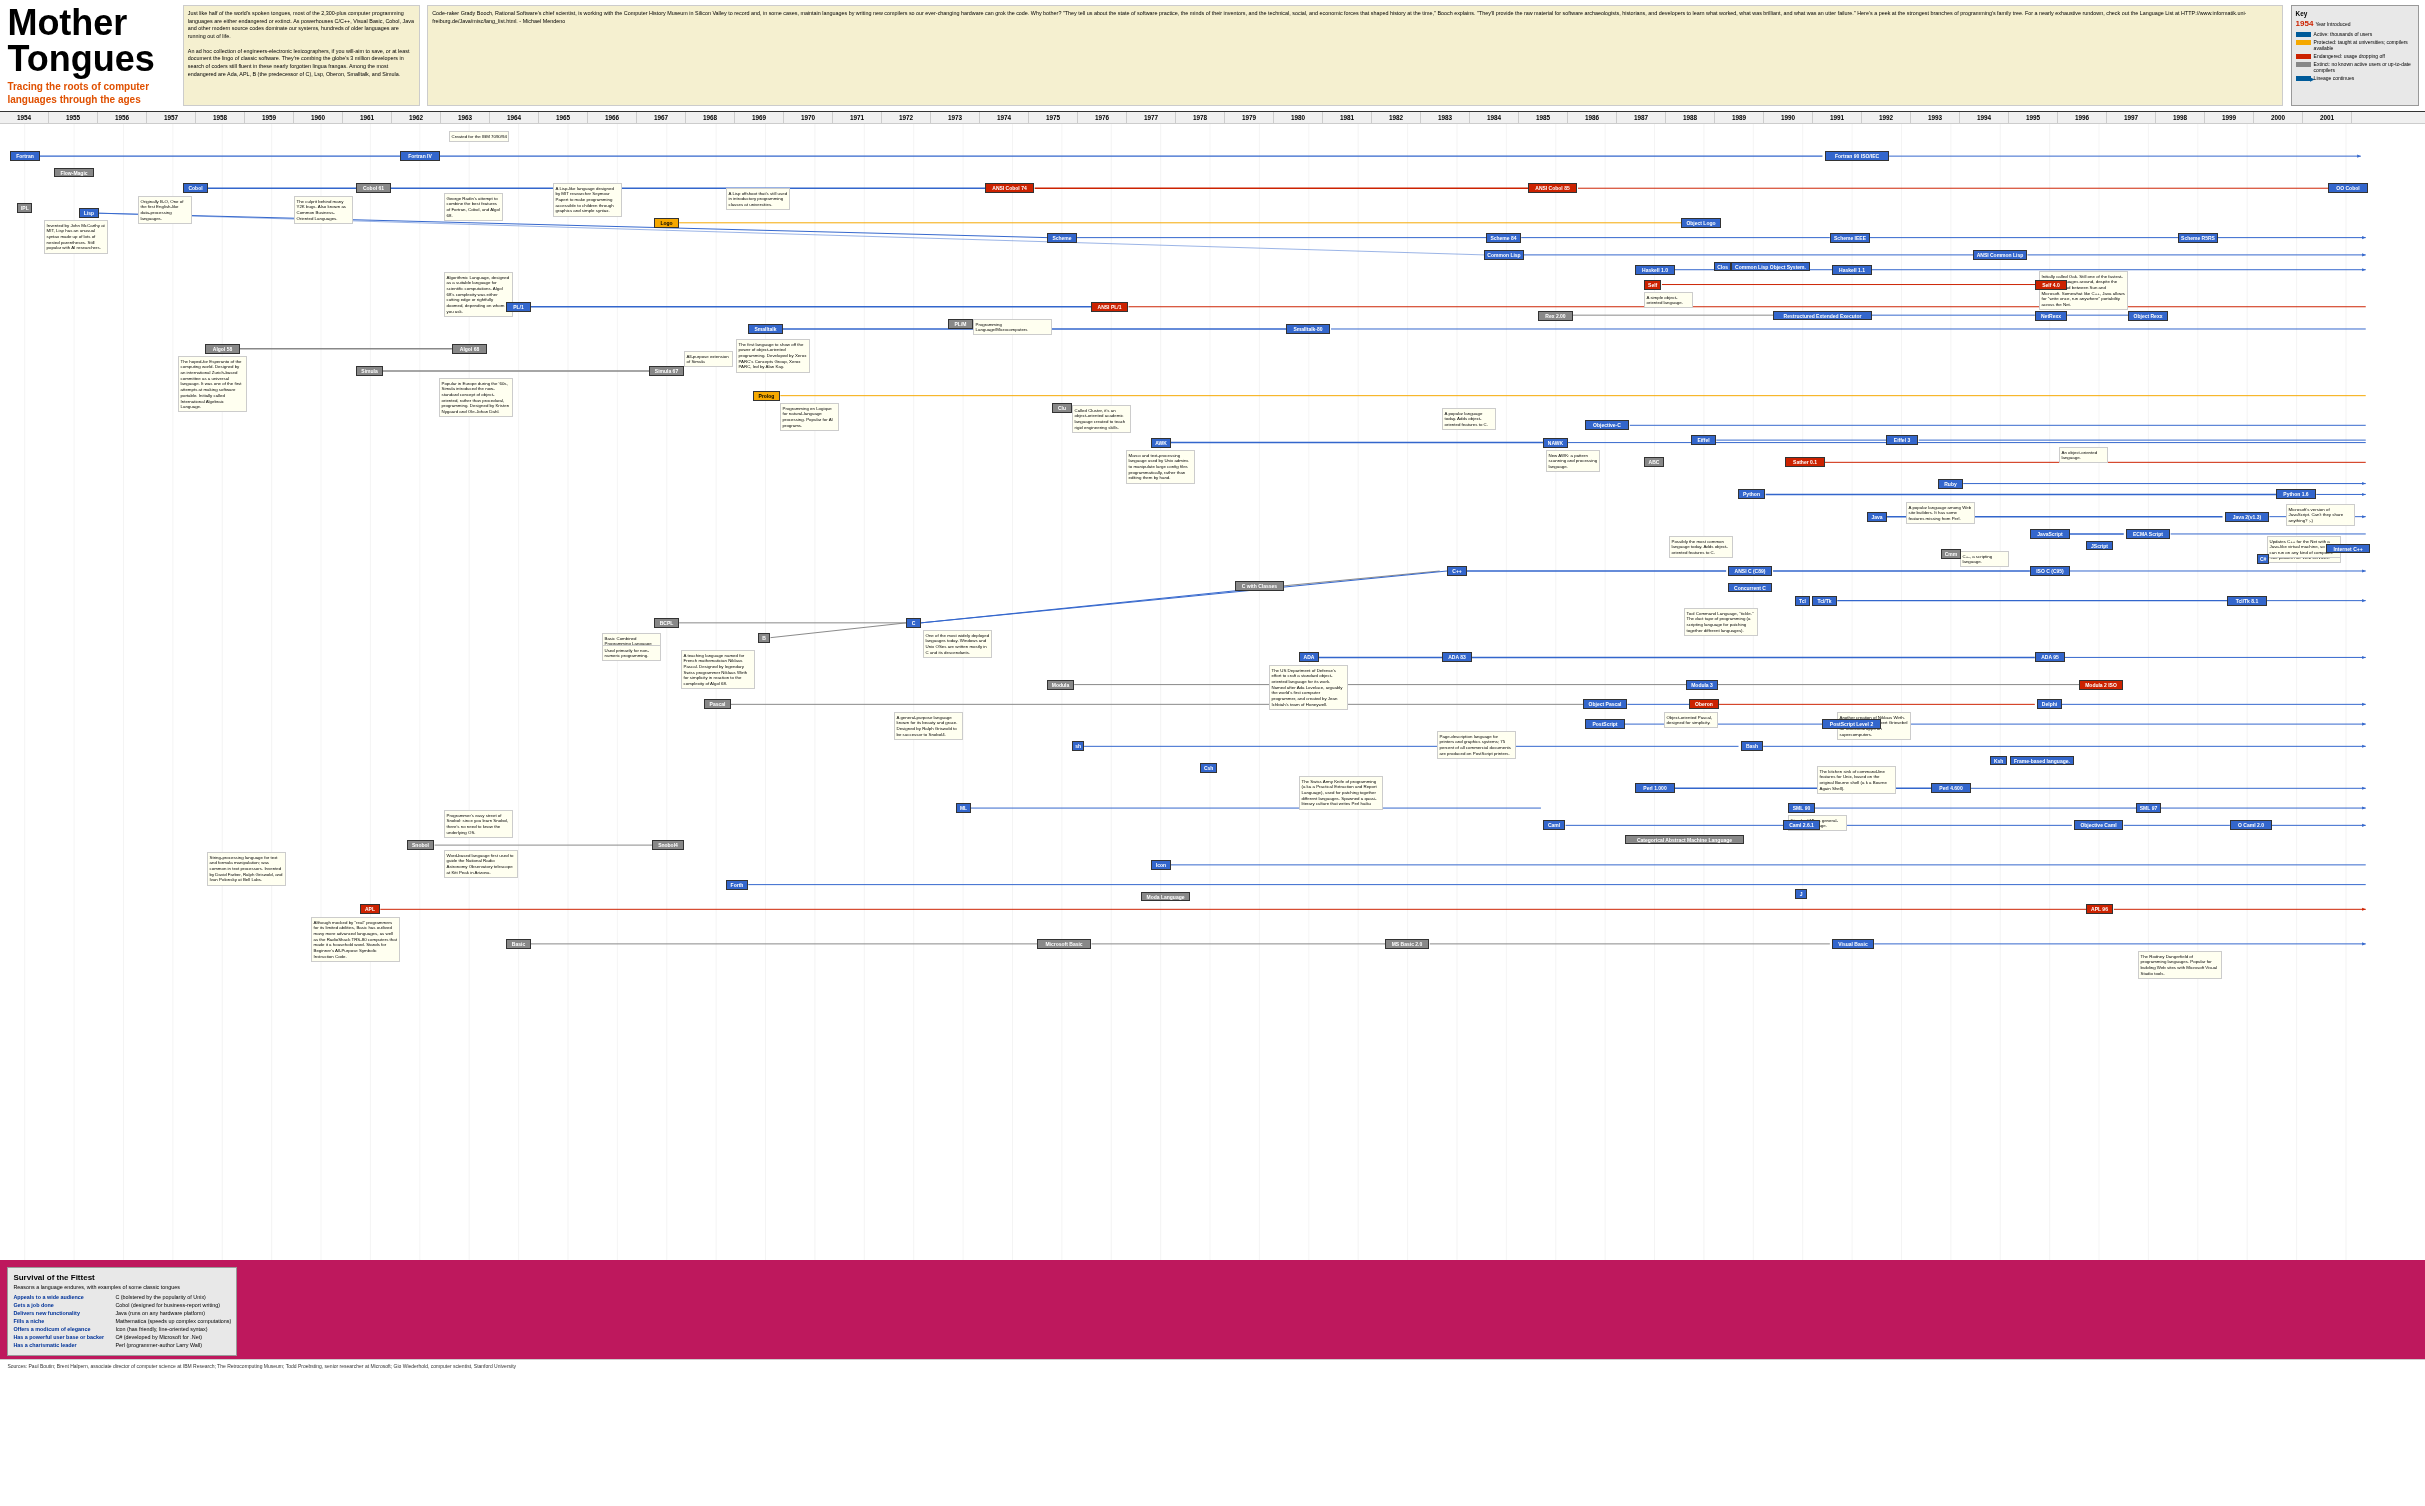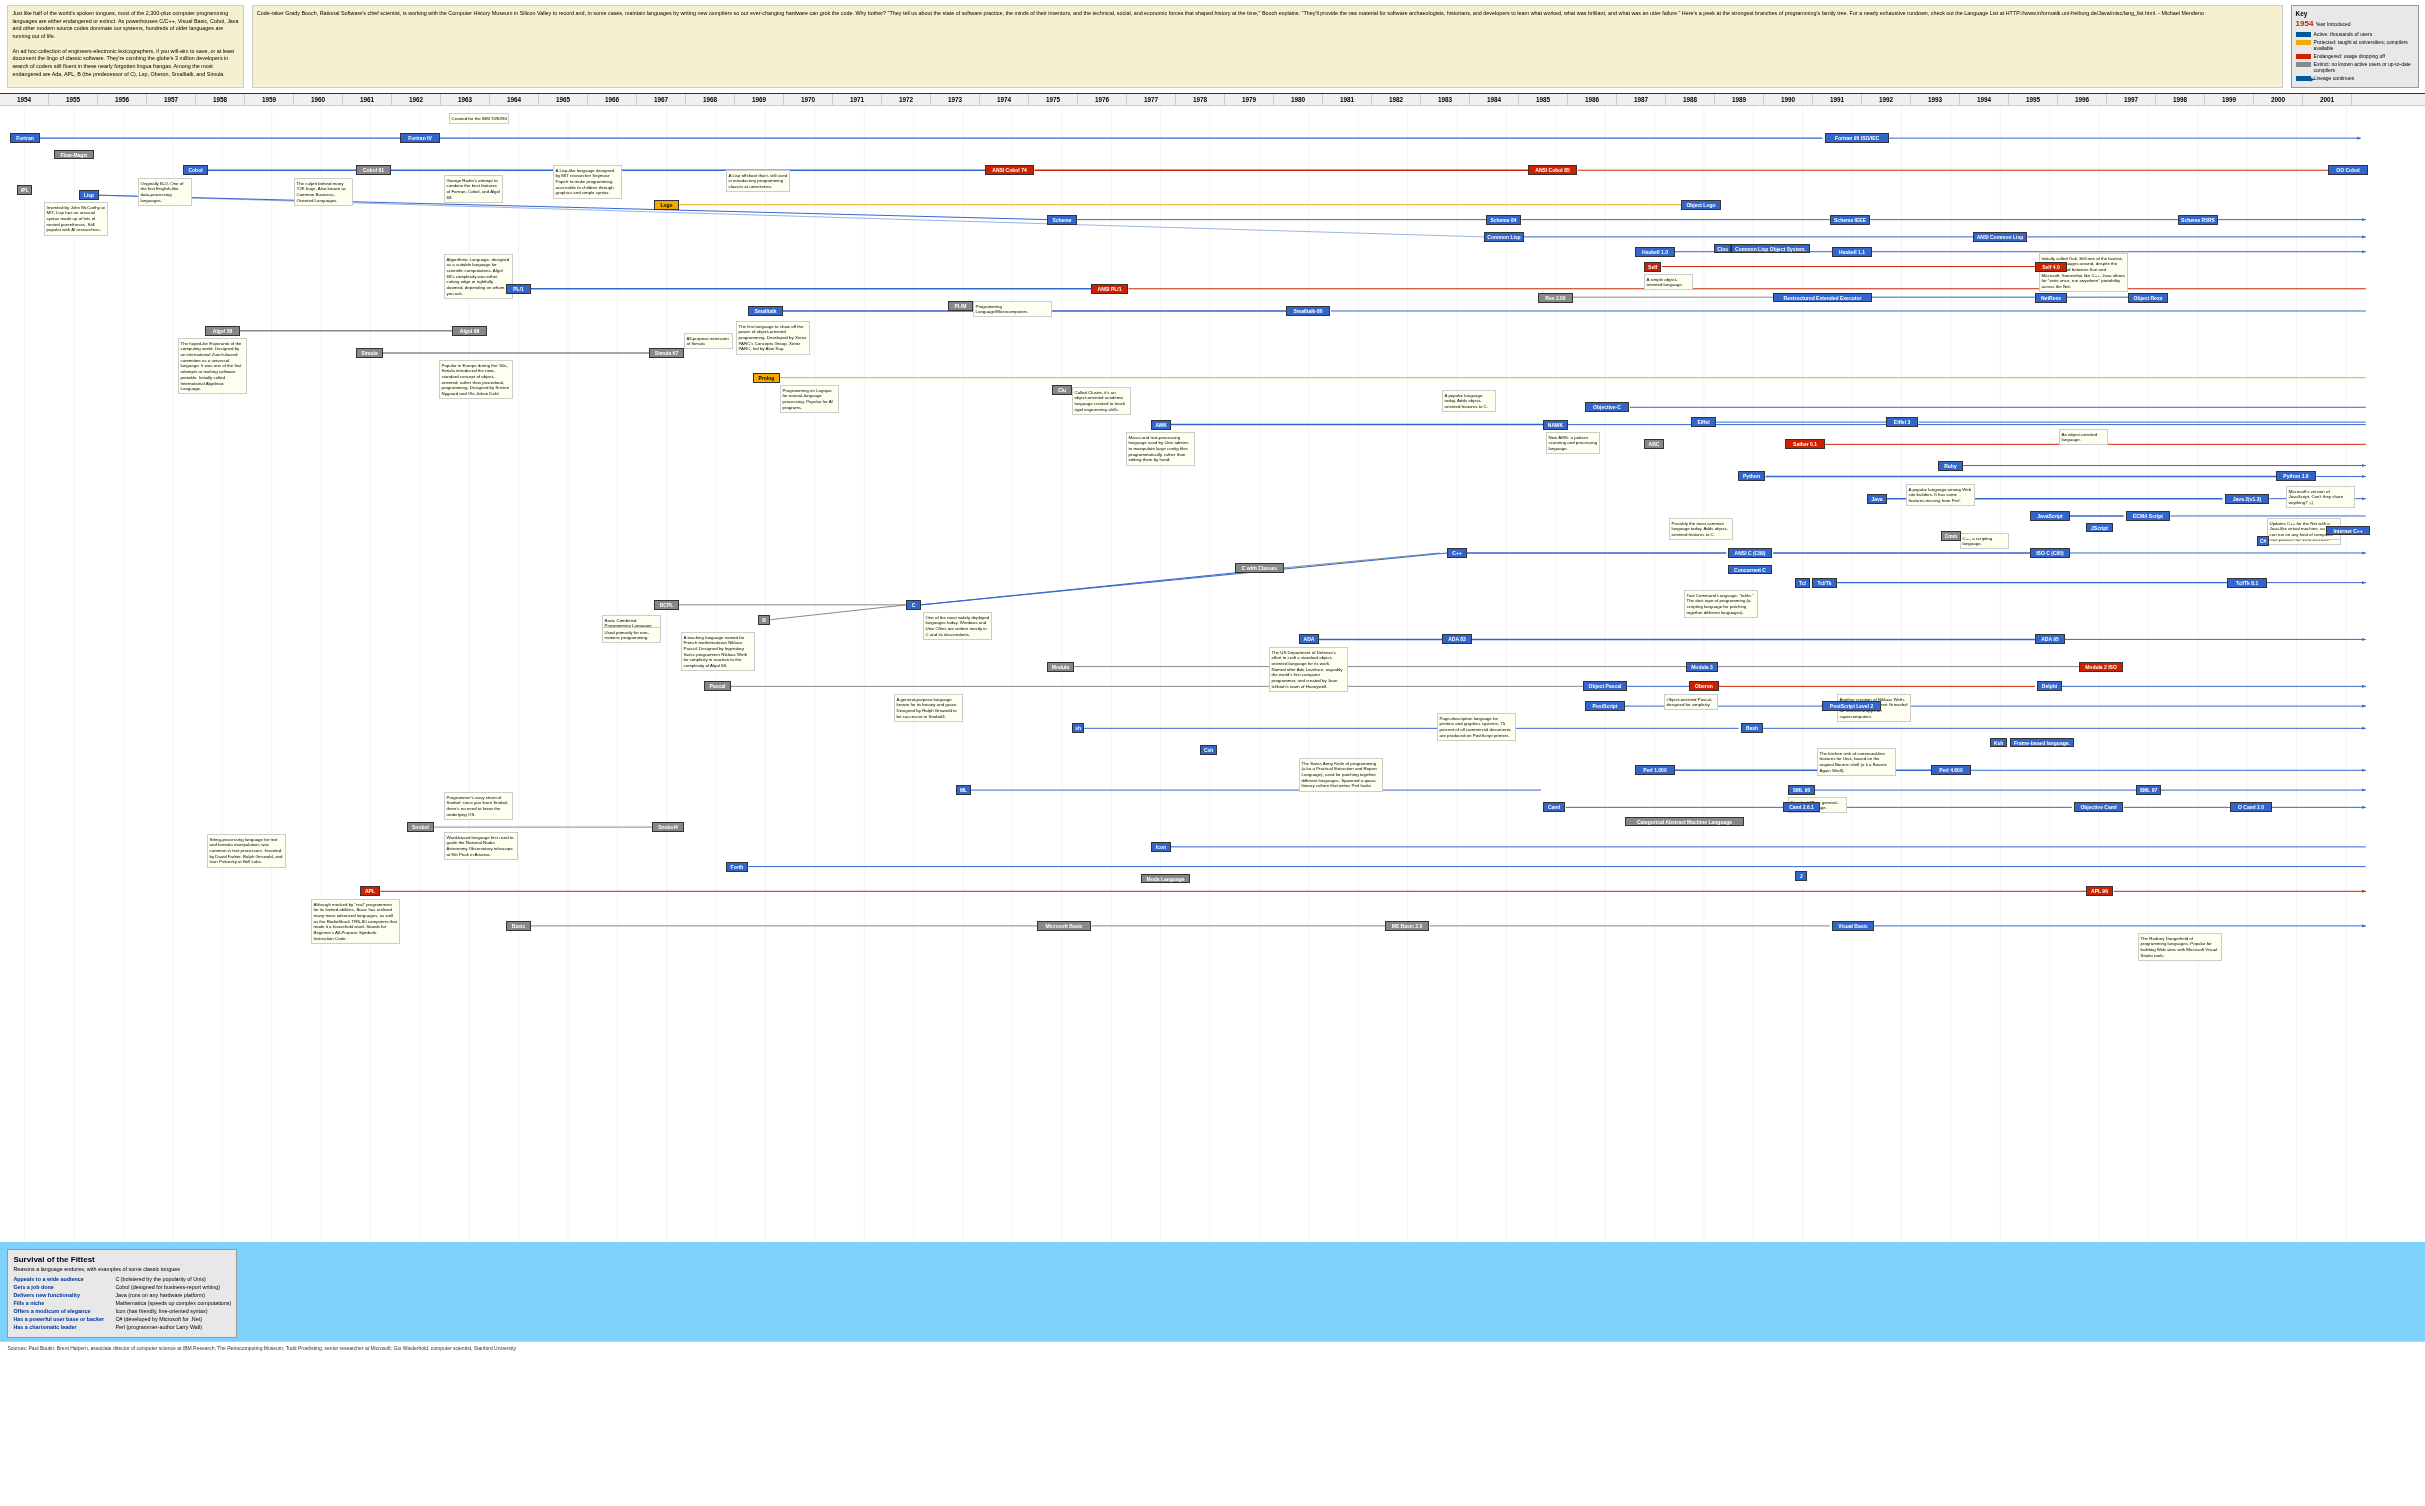--- a/index.html
+++ b/index.html
@@ -210,20 +210,24 @@
       width: 100%;
       height: 100%;
       pointer-events: none;
       z-index: 2;
     }
   </style>
 </head>
 <body>
 
 <div class="header-section">
+  <div class="title-block">
+    <h1>Mother Tongues</h1>
+    <div class="subtitle">Tracing the roots of computer languages through the ages</div>
+  </div>
 
   <div class="intro-text-left">
     <p style="white-space:pre-wrap;">Just like half of the world's spoken tongues, most of the 2,300-plus computer programming languages are either endangered or extinct. As powerhouses C/C++, Visual Basic, Cobol, Java and other modern source codes dominate our systems, hundreds of older languages are running out of life.
 
 An ad hoc collection of engineers-electronic lexicographers, if you will-aim to save, or at least document the lingo of classic software. They're combing the globe's 3 million developers in search of coders still fluent in these nearly forgotten lingua frangas. Among the most endangered are Ada, APL, B (the predecessor of C), Lsp, Oberon, Smalltalk, and Simula.</p>
   </div>
 
   <div class="intro-text-right">
     <p style="white-space:pre-wrap;">Code-raker Grady Booch, Rational Software's chief scientist, is working with the Computer History Museum in Silicon Valley to record and, in some cases, maintain languages by writing new compilers so our ever-changing hardware can grok the code. Why bother? "They tell us about the state of software practice, the minds of their inventors, and the technical, social, and economic forces that shaped history at the time," Booch explains. "They'll provide the raw material for software archaeologists, historians, and developers to learn what worked, what was brilliant, and what was an utter failure." Here's a peek at the strongest branches of programming's family tree. For a nearly exhaustive rundown, check out the Language List at HTTP://www.informatik.uni-freiburg.de/Java/misc/lang_list.html. - Michael Mendeno</p>
   </div>
@@ -616,21 +620,21 @@
         <div class="lang-box extinct" style="left: 1385px; top: 815px; width: 44px; height: 10px;">MS Basic 2.0</div>
         <div class="lang-box active" style="left: 1832px; top: 815px; width: 42px; height: 10px;">Visual Basic</div>
         <div class="annotation" style="left: 2138px; top: 827px; max-width: 84px;">The Rodney Dangerfield of programming languages. Popular for building Web sites with Microsoft Visual Studio tools.</div>
         <div class="annotation" style="left: 1788px; top: 691px; max-width: 59px;">Standard ML, a general-purpose language.</div>
         <div class="lang-box active" style="left: 2326px; top: 420px; width: 44px; height: 9px;">Internet C++</div>
       </div>
 
   </div>
 </div>
 
-<div style="padding:7.4px 7.4px 2.5px 7.4px; background:#7dd3fc;">
+<div style="padding:7.4px 7.4px 2.5px 7.4px; background:#be185d;">
   <div style="display:inline-block; border:0.5px solid #999; padding:5px; background:#e8e8e8; max-width:395px;">
     <div class="survival-title">Survival of the Fittest</div>
     <div class="survival-subtitle">Reasons a language endures, with examples of some classic tongues</div>
     <div id="survival-items">
         <div class="survival-item">
           <span class="si-label">Appeals to a wide audience</span>
           <span>C (bolstered by the popularity of Unix)</span>
         </div>
         <div class="survival-item">
           <span class="si-label">Gets a job done</span>

